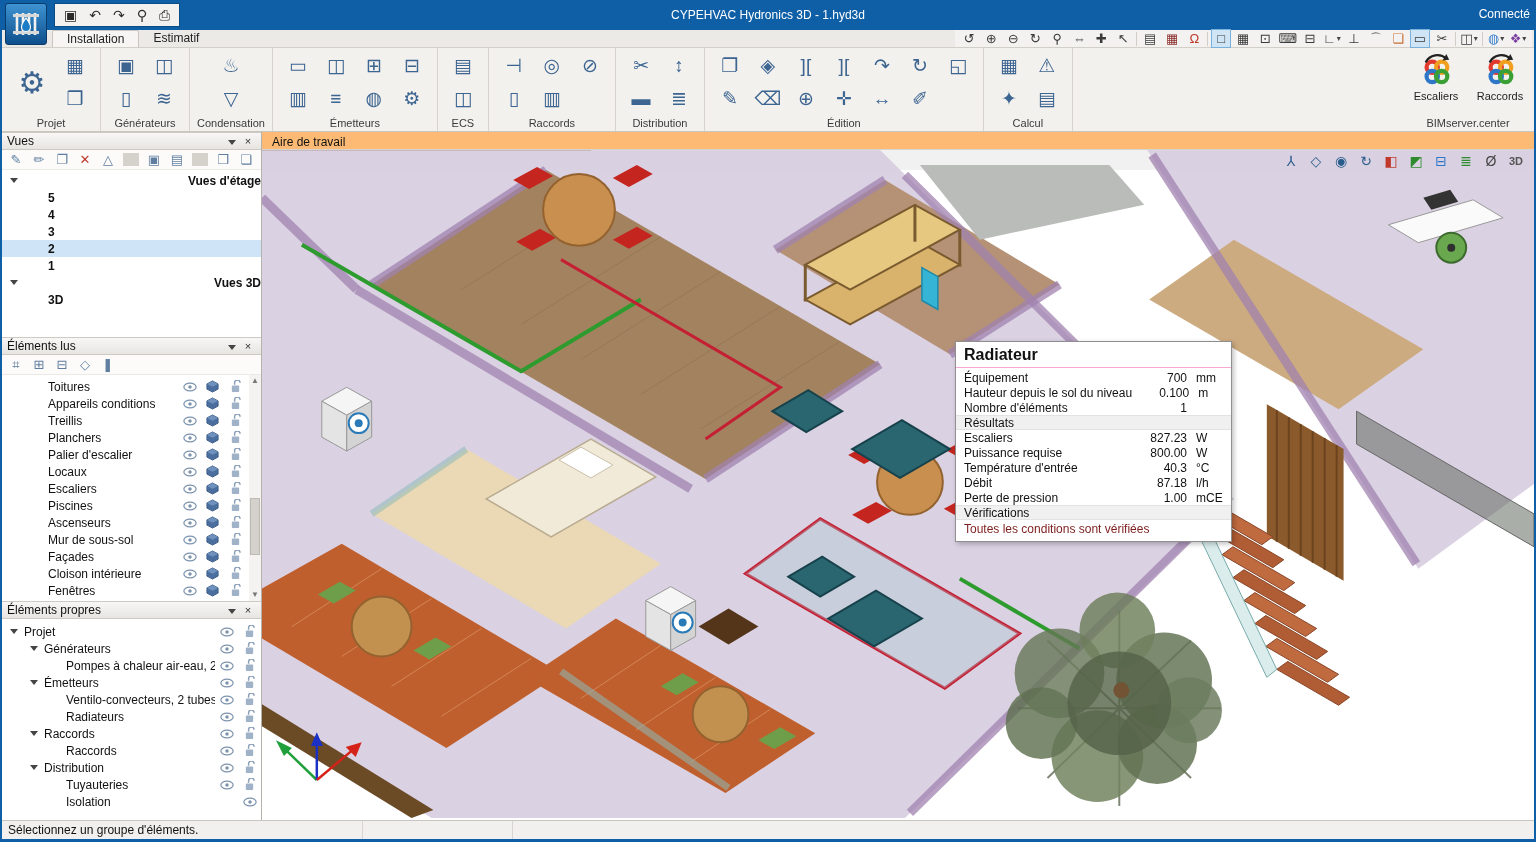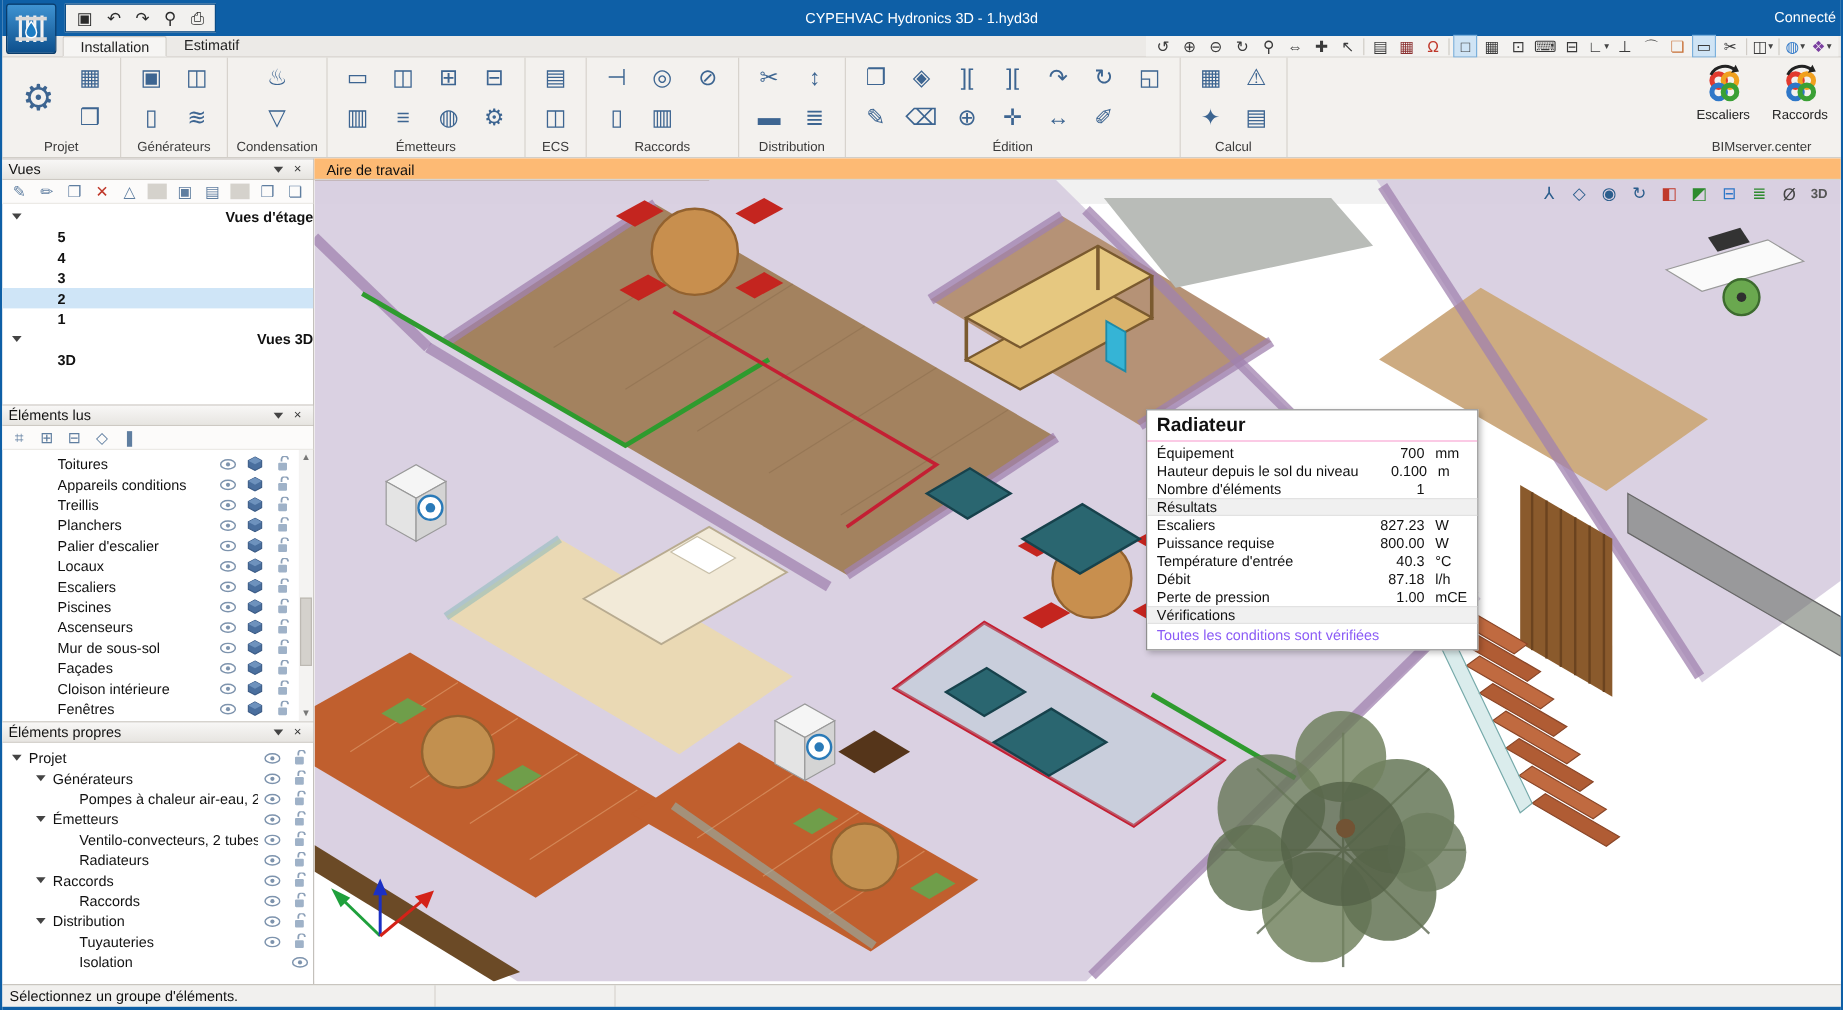--- a/index.html
+++ b/index.html
@@ -79,21 +79,21 @@
   .sti.small { font-size:11px; font-weight:bold; color:#555; }
 
   
   .tooltip { position:absolute; left:693px; top:191px; width:277px; background:#fff; border:1px solid #8f8f8f; box-shadow:2px 2px 5px rgba(0,0,0,.25); z-index:10; font-size:12px; }
   .tt-title { font-weight:bold; font-size:16px; padding:4px 8px 3px; border-bottom:1px solid #f9a8d4; }
   .t-row { display:flex; height:15px; align-items:center; padding:0 8px; }
   .t-row .t-label { flex:1; white-space:nowrap; }
   .t-row .t-value { width:62px; text-align:right; }
   .t-row .t-unit { width:36px; padding-left:9px; }
   .t-row.section { background:#f0f0f0; border-top:1px solid #e2e2e2; border-bottom:1px solid #e2e2e2; }
-  .t-row.ok { color:#8b5cf6; height:18px; }
+  .t-row.ok { color:#7f1d1d; height:18px; }
 
   
   .statusbar { position:absolute; left:0; right:0; bottom:3px; height:19px; background:#f1f0ee; border-top:1px solid #c9c5bf; display:flex; align-items:center; font-size:12px; }
   .statusbar .msg { padding:0 6px; flex:0 0 360px; }
   .statusbar .cell { height:100%; border-left:1px solid #d8d5d0; flex:0 0 150px; }
   .blue-bottom { position:absolute; left:0; right:0; bottom:0; height:3px; background:#0e5fa6; }
 </style>
 </head>
 <body>
 

